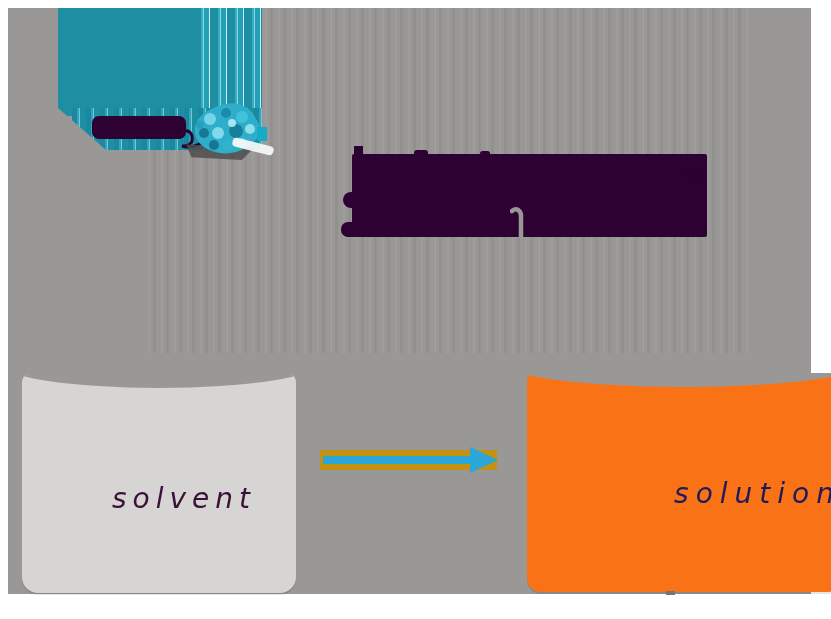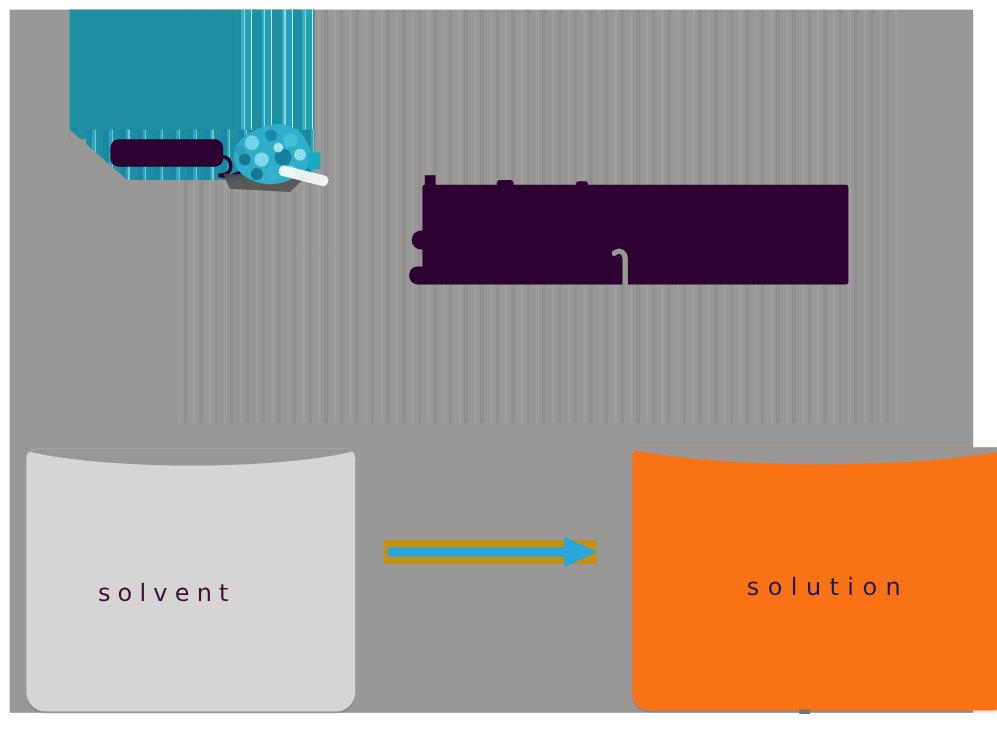--- a/index.html
+++ b/index.html
@@ -52,22 +52,22 @@
     border-radius:7px 0 0 7px;}
   .knockout{position:absolute;left:158px;top:52px;}
   .cursive-n{position:absolute;left:678px;top:150px;
     font-family:"DejaVu Serif", serif;font-style:italic;font-weight:bold;font-size:27px;
     color:#2D0132;transform:rotate(-5deg);}
 
   
   .beaker{position:absolute;overflow:hidden;}
   .beaker .meniscus{position:absolute;left:-8%;top:-36px;width:116%;height:50px;background:#999897;
     border-radius:50%;}
-  .beaker .label{position:absolute;font-size:20px;color:#3A1038;
-    letter-spacing:6px;text-align:center;}
+  .beaker .label{position:absolute;font-style:italic;font-size:28px;color:#3A1038;
+    letter-spacing:6px;text-align:right;}
   .solvent-beaker{left:14px;top:366px;width:274px;height:219px;background:#D6D5D3;
     border-radius:8px 8px 16px 16px;box-shadow:0 2px 0 rgba(0,0,0,.10);}
   .solvent-beaker .label{left:0;right:40px;top:108px;color:#3A1038;}
   .solution-beaker{left:519px;top:365px;width:314px;height:219px;background:#f97316;
     border-radius:8px 8px 14px 14px;box-shadow:0 2px 0 rgba(0,0,0,.10);}
   .solution-beaker .label{left:12px;right:0;top:104px;color:#201A5A;letter-spacing:7px;}
 
   
   .arrow-gold{position:absolute;left:312px;top:442px;width:177px;height:20px;background:#C49110;}
   .arrow-cyan-line{position:absolute;left:315px;top:448px;width:150px;height:8px;background:#2BA6D8;}

